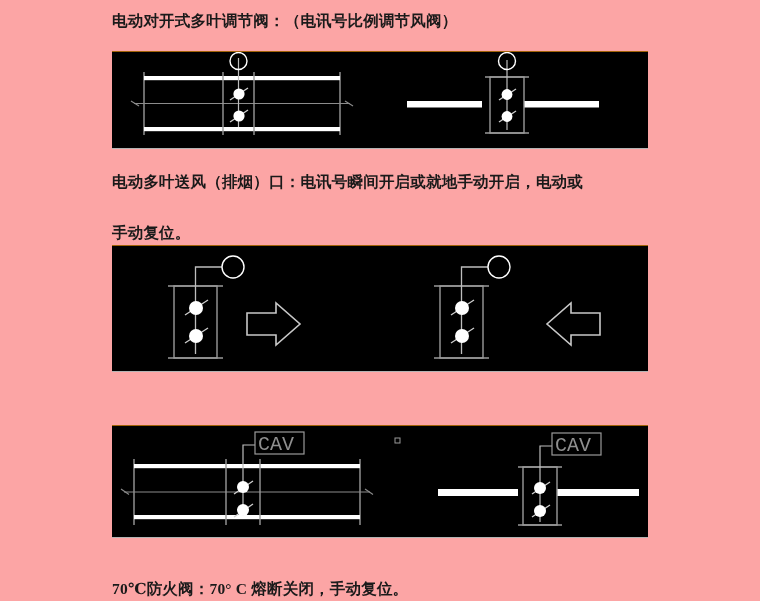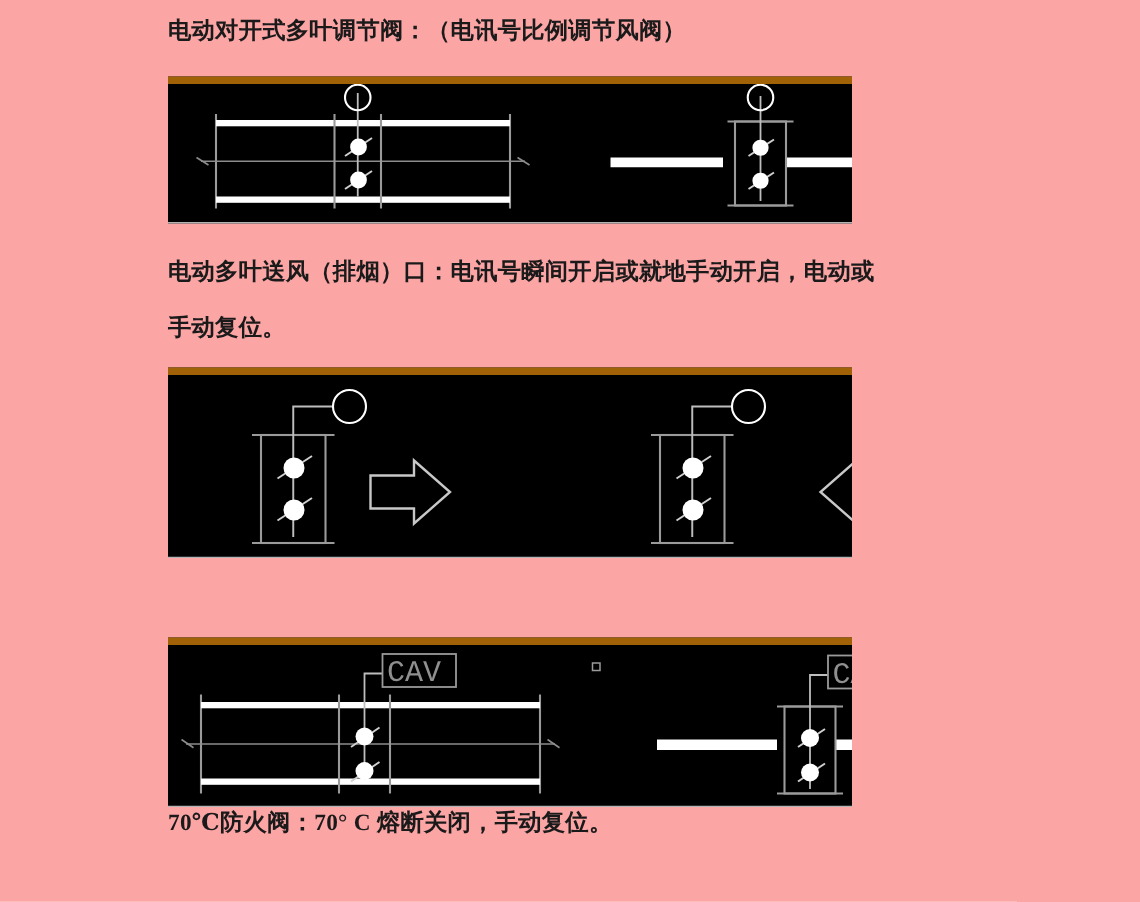--- a/index.html
+++ b/index.html
@@ -25,23 +25,23 @@
     font-size: 15.5px;
     font-weight: bold;
     color: #1a1a1a;
     letter-spacing: 0.2px;
     white-space: nowrap;
     line-height: 1.15;
   }
   .figure {
     position: absolute;
     left: 112px;
-    width: 456px;
+    width: 536px;
     background: #000000;
-    border-top: 5px solid #a16207;
+    border-top: 1px solid #a16207;
     border-bottom: 1px solid #b4b4b4;
     box-sizing: border-box;
     overflow: hidden;
   }
   .figure svg {
     display: block;
   }
 </style>
 </head>
 <body>
@@ -99,21 +99,21 @@
         </g>
         <g>
           <line x1="387" y1="70" x2="404" y2="59" stroke="#cfcfcf" stroke-width="1.3"></line>
           <circle cx="395" cy="64.5" r="5.4" fill="#ffffff"></circle>
         </g>
       </g>
     </svg>
   </div>
 
   <div class="caption" style="top:173px;">电动多叶送风（排烟）口：电讯号瞬间开启或就地手动开启，电动或</div>
-  <div class="caption" style="top:210px;">手动复位。</div>
+  <div class="caption" style="top:224px;">手动复位。</div>
 
   <div class="figure" style="top:245px; height:127px;">
     <svg width="536" height="125" viewBox="0 0 536 125" xmlns="http://www.w3.org/2000/svg">
       <rect x="0" y="0" width="536" height="125" fill="#000000"></rect>
 
       <g>
 
         <rect x="62" y="40" width="43" height="72" fill="none" stroke="#9a9a9a" stroke-width="1.4"></rect>
         <line x1="56" y1="40" x2="111" y2="40" stroke="#9a9a9a" stroke-width="1.4"></line>
         <line x1="56" y1="112" x2="111" y2="112" stroke="#9a9a9a" stroke-width="1.4"></line>
@@ -199,15 +199,15 @@
           <circle cx="428" cy="62" r="6" fill="#ffffff"></circle>
         </g>
         <g>
           <line x1="420" y1="91" x2="438" y2="79" stroke="#cfcfcf" stroke-width="1.3"></line>
           <circle cx="428" cy="85" r="6" fill="#ffffff"></circle>
         </g>
       </g>
     </svg>
   </div>
 
-  <div class="caption" style="top:540px;">70℃防火阀：70° C 熔断关闭，手动复位。</div>
+  <div class="caption" style="top:580px;">70℃防火阀：70° C 熔断关闭，手动复位。</div>
 
 </div>
 
 </body></html>

